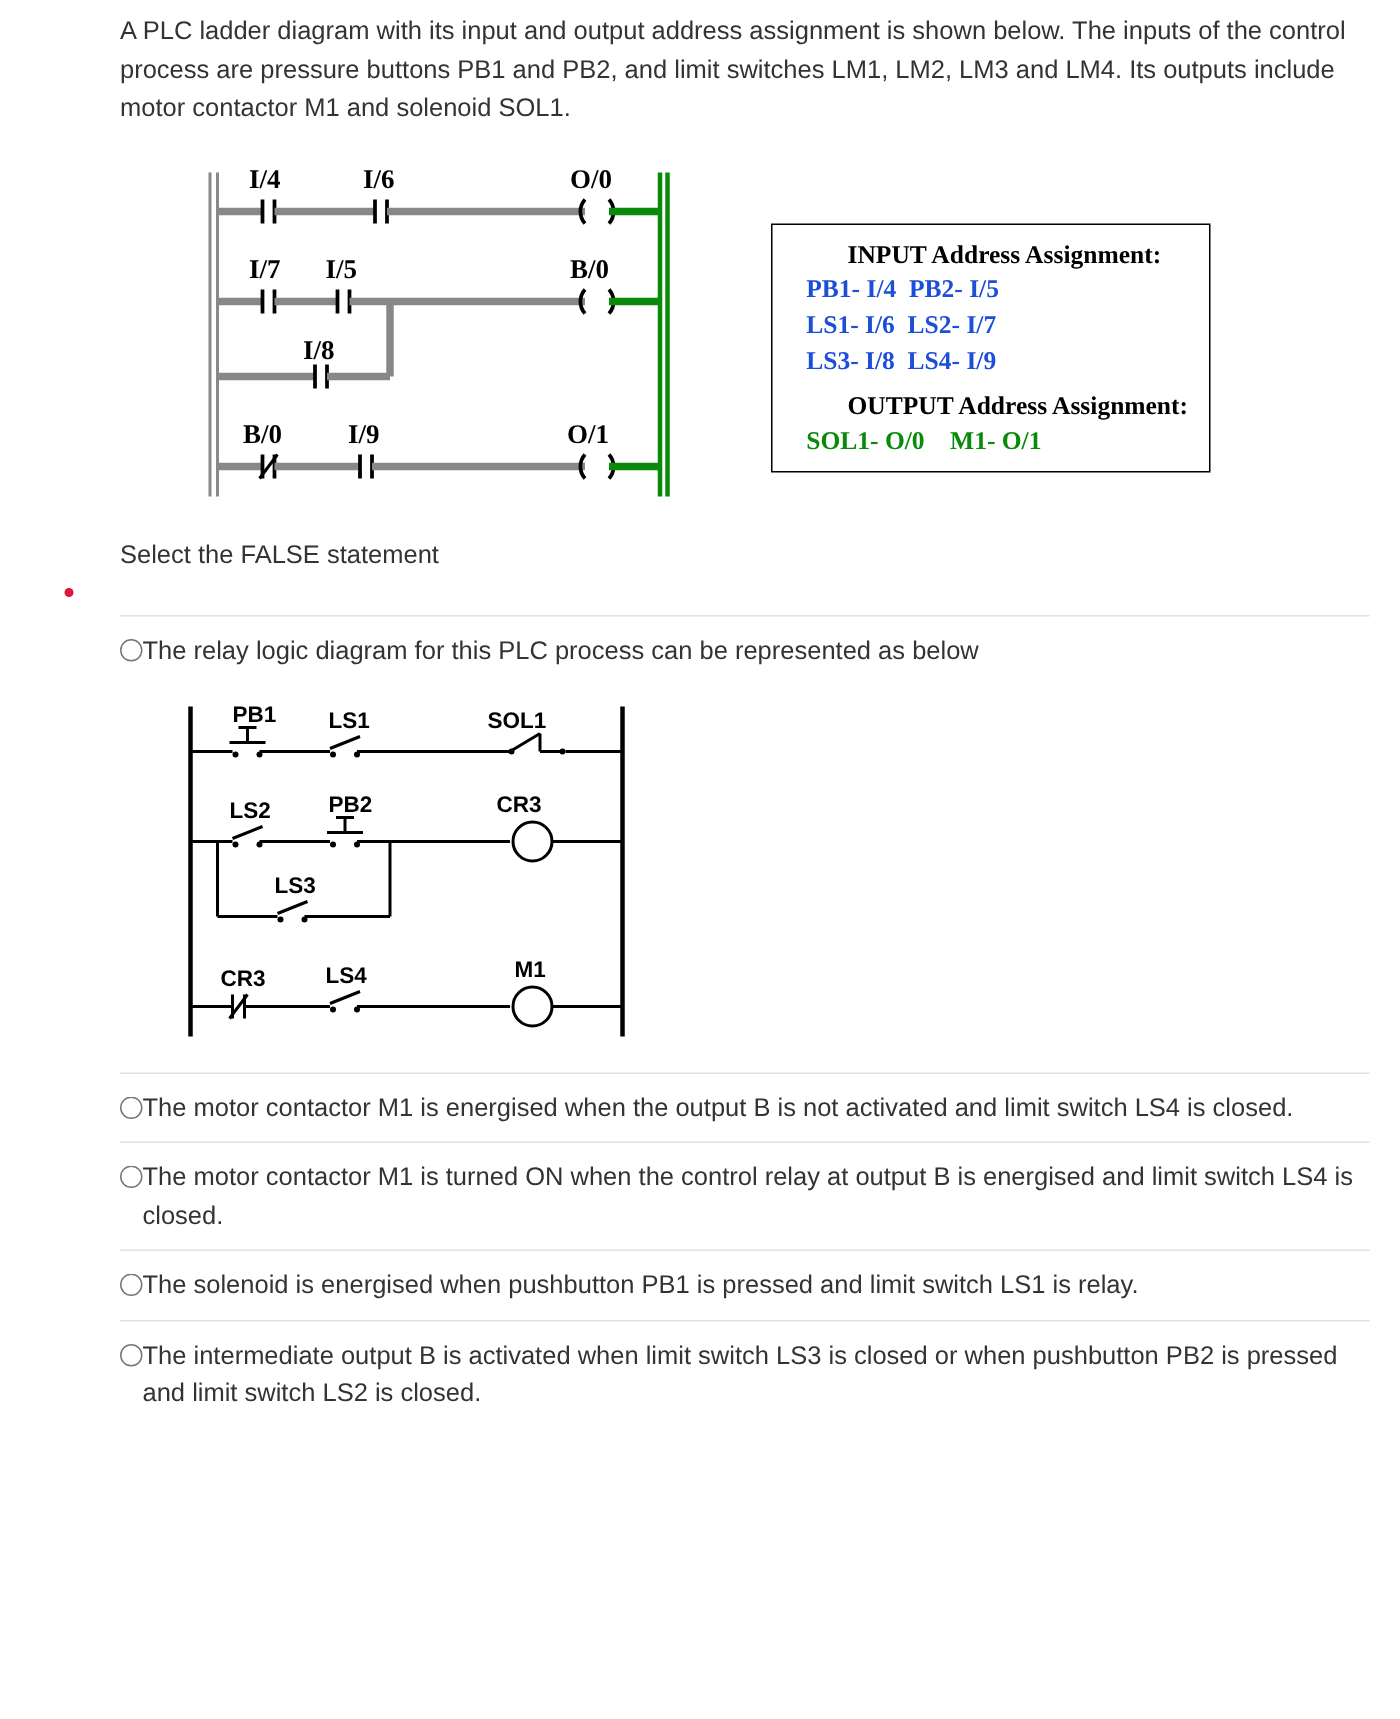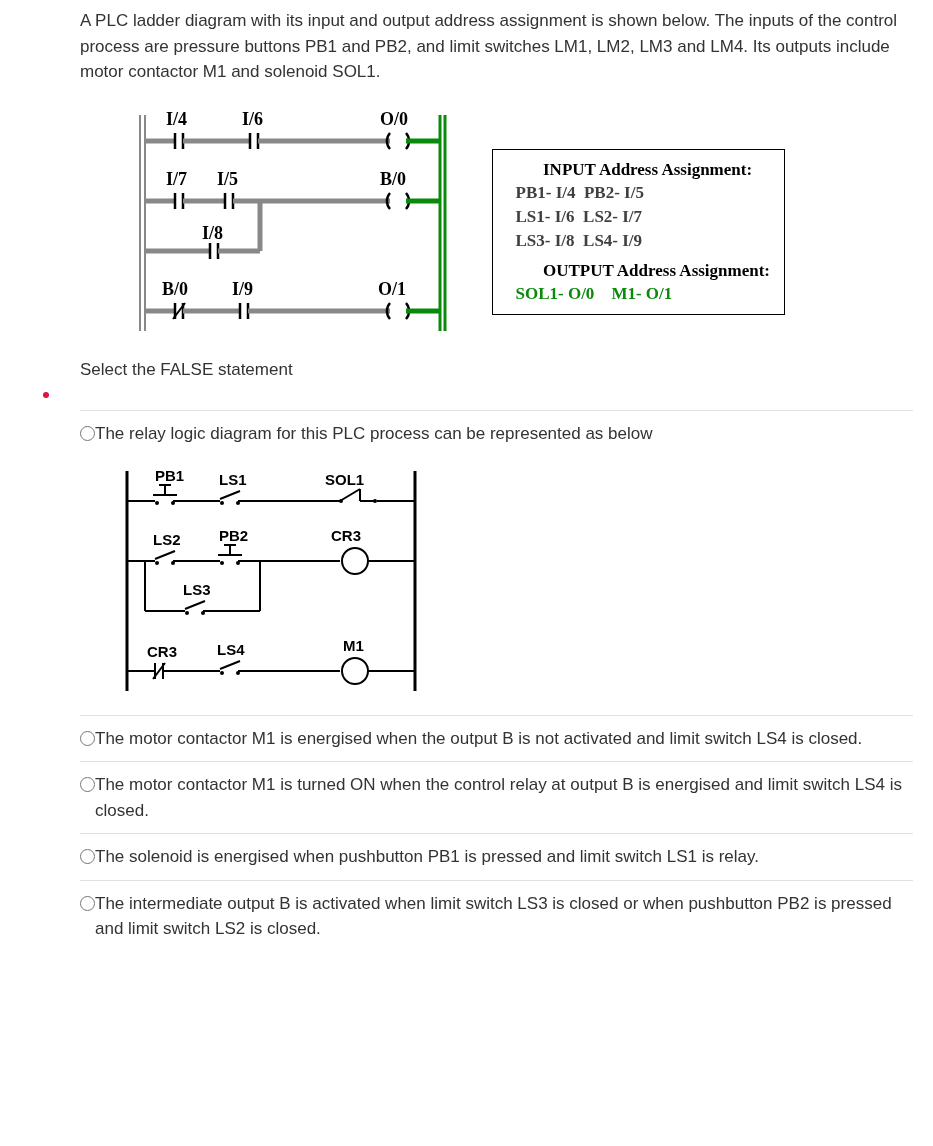--- a/index.html
+++ b/index.html
@@ -20,35 +20,35 @@
       width: 6px;
       height: 6px;
       background: #e1133f;
       border-radius: 50%;
     }
     .question-text { margin-bottom: 12px; }
     .diagram-wrap {
       display: flex;
       justify-content: flex-start;
       align-items: flex-start;
-      gap: 22px;
+      gap: 44px;
       margin: 16px 0 16px 40px;
     }
     .ladder-svg-box { width: 350px; height: 240px; position: relative; }
     .assignment-box {
       border: 1px solid #000;
       padding: 8px 14px;
       font-family: "Times New Roman", serif;
       font-size: 17px;
       line-height: 1.4;
       margin-top: 48px;
       font-weight: bold;
     }
     .assignment-box .heading { color: #000; margin-left: 36px; }
-    .assignment-box .blue { color: #404040; text-align: center; }
+    .assignment-box .blue { color: #1d4ed8; text-align: center; }
     .assignment-box .green { color: #0a8a0a; }
     .select { margin: 10px 0 28px; }
     .option {
       display: flex;
       align-items: flex-start;
       padding: 10px 0;
       border-top: 1px solid #e0e0e0;
     }
     .option input[type="radio"] { width: 15px; height: 15px; margin-top: 5px; flex-shrink: 0; }
     .option-content { flex: 1; }

